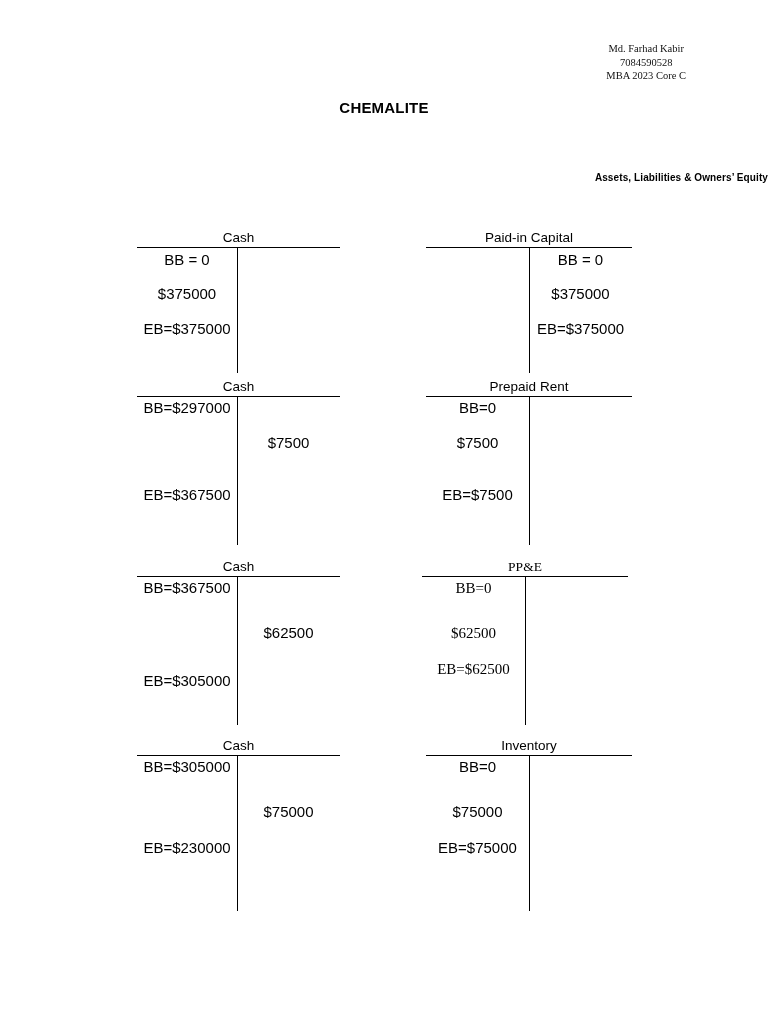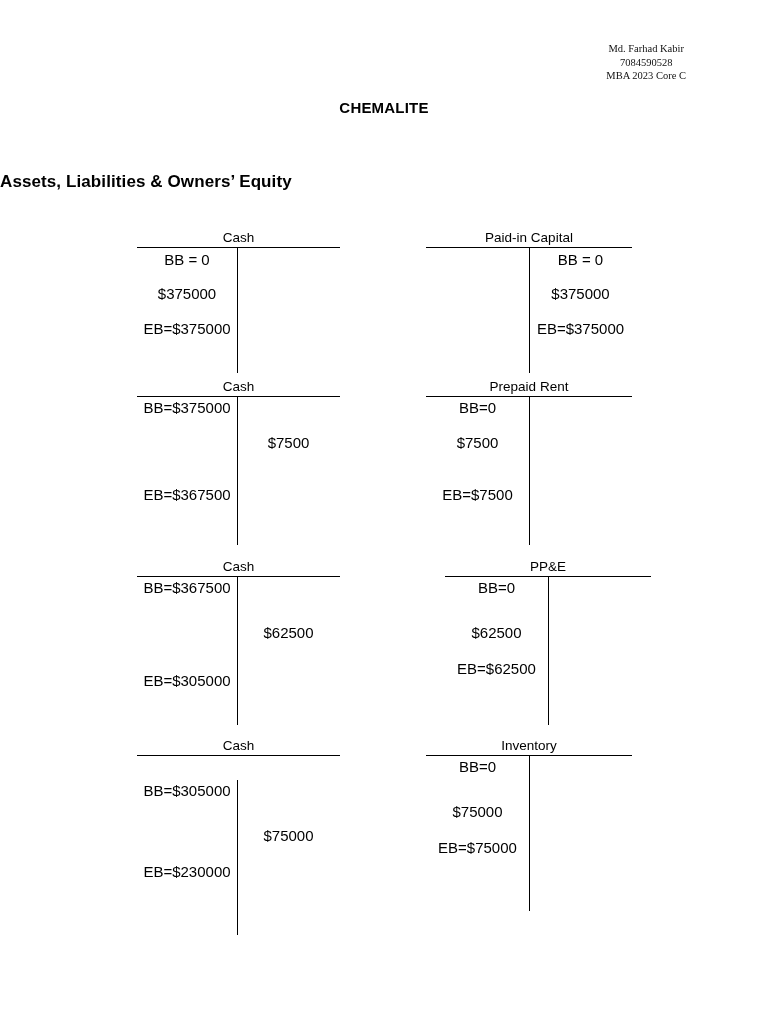--- a/index.html
+++ b/index.html
@@ -38,22 +38,22 @@
     font-size: 15px;
     font-weight: bold;
     line-height: 27px;
     letter-spacing: 0.2px;
   }
   .doc-subtitle {
     position: absolute;
     top: 172px;
     left: 0;
     width: 768px;
-    text-align: left;
-    font-size: 17px;
+    text-align: right;
+    font-size: 10px;
     font-weight: bold;
     letter-spacing: 0.1px;
   }
 
   
   .t-account {
     position: absolute;
     font-size: 13.5px;
   }
   .t-title {
@@ -120,21 +120,21 @@
         <div class="t-entry credit" style="top: 4px; left: 103px; width: 103px;">BB = 0</div>
         <div class="t-entry credit" style="top: 38px; left: 103px; width: 103px;">$375000</div>
         <div class="t-entry credit" style="top: 73px; left: 103px; width: 103px;">EB=$375000</div>
       </div>
     </div>
     <div class="t-account" style="left: 137px; top: 379px; width: 203px;">
       <div class="t-title">Cash</div>
       <div class="t-rule"></div>
       <div class="t-body" style="height: 148px;">
         <div class="t-stem" style="left: 100px; height: 148px;"></div>
-        <div class="t-entry debit" style="top: 3px; left: 0px; width: 100px;">BB=$375000</div>
+        <div class="t-entry debit" style="top: 3px; left: 0px; width: 100px;">BB=$297000</div>
         <div class="t-entry credit" style="top: 38px; left: 100px; width: 103px;">$7500</div>
         <div class="t-entry debit" style="top: 90px; left: 0px; width: 100px;">EB=$367500</div>
       </div>
     </div>
     <div class="t-account" style="left: 426px; top: 379px; width: 206px;">
       <div class="t-title">Prepaid Rent</div>
       <div class="t-rule"></div>
       <div class="t-body" style="height: 148px;">
         <div class="t-stem" style="left: 103px; height: 148px;"></div>
         <div class="t-entry debit" style="top: 3px; left: 0px; width: 103px;">BB=0</div>
@@ -145,34 +145,34 @@
     <div class="t-account" style="left: 137px; top: 559px; width: 203px;">
       <div class="t-title">Cash</div>
       <div class="t-rule"></div>
       <div class="t-body" style="height: 148px;">
         <div class="t-stem" style="left: 100px; height: 148px;"></div>
         <div class="t-entry debit" style="top: 3px; left: 0px; width: 100px;">BB=$367500</div>
         <div class="t-entry credit" style="top: 48px; left: 100px; width: 103px;">$62500</div>
         <div class="t-entry debit" style="top: 84px; left: 0px; width: 100px; margin-top: 12px;">EB=$305000</div>
       </div>
     </div>
-    <div class="t-account" style="left: 445px; top: 559px; width: 206px;">
+    <div class="t-account" style="left: 422px; top: 559px; width: 206px; font-family: Liberation Serif, serif;">
       <div class="t-title">PP&amp;E</div>
       <div class="t-rule"></div>
       <div class="t-body" style="height: 148px;">
         <div class="t-stem" style="left: 103px; height: 148px;"></div>
         <div class="t-entry debit" style="top: 3px; left: 0px; width: 103px;">BB=0</div>
         <div class="t-entry debit" style="top: 48px; left: 0px; width: 103px;">$62500</div>
         <div class="t-entry debit" style="top: 84px; left: 0px; width: 103px;">EB=$62500</div>
       </div>
     </div>
     <div class="t-account" style="left: 137px; top: 738px; width: 203px;">
       <div class="t-title">Cash</div>
       <div class="t-rule"></div>
-      <div class="t-body" style="height: 155px; margin-top: 24px;">
+      <div class="t-body" style="height: 155px;">
         <div class="t-stem" style="left: 100px; height: 155px;"></div>
         <div class="t-entry debit" style="top: 3px; left: 0px; width: 100px;">BB=$305000</div>
         <div class="t-entry credit" style="top: 48px; left: 100px; width: 103px;">$75000</div>
         <div class="t-entry debit" style="top: 84px; left: 0px; width: 100px;">EB=$230000</div>
       </div>
     </div>
     <div class="t-account" style="left: 426px; top: 738px; width: 206px;">
       <div class="t-title">Inventory</div>
       <div class="t-rule"></div>
       <div class="t-body" style="height: 155px;">

